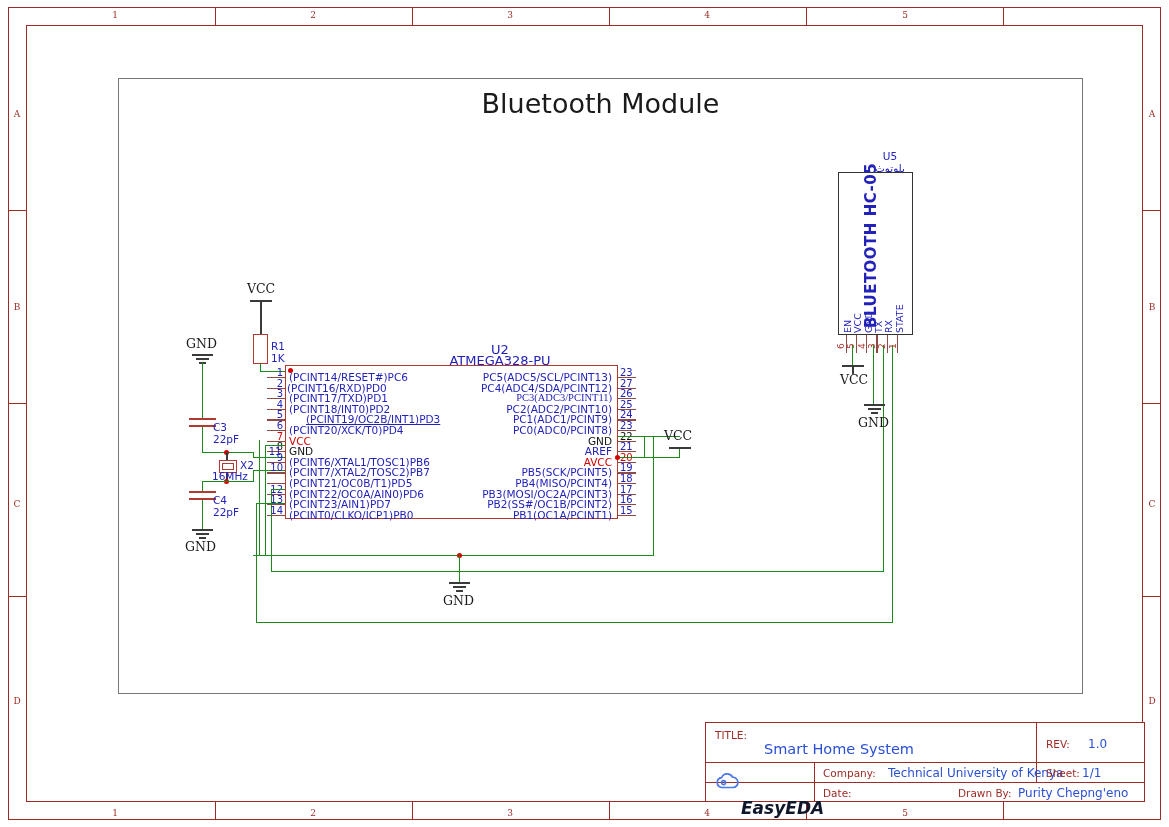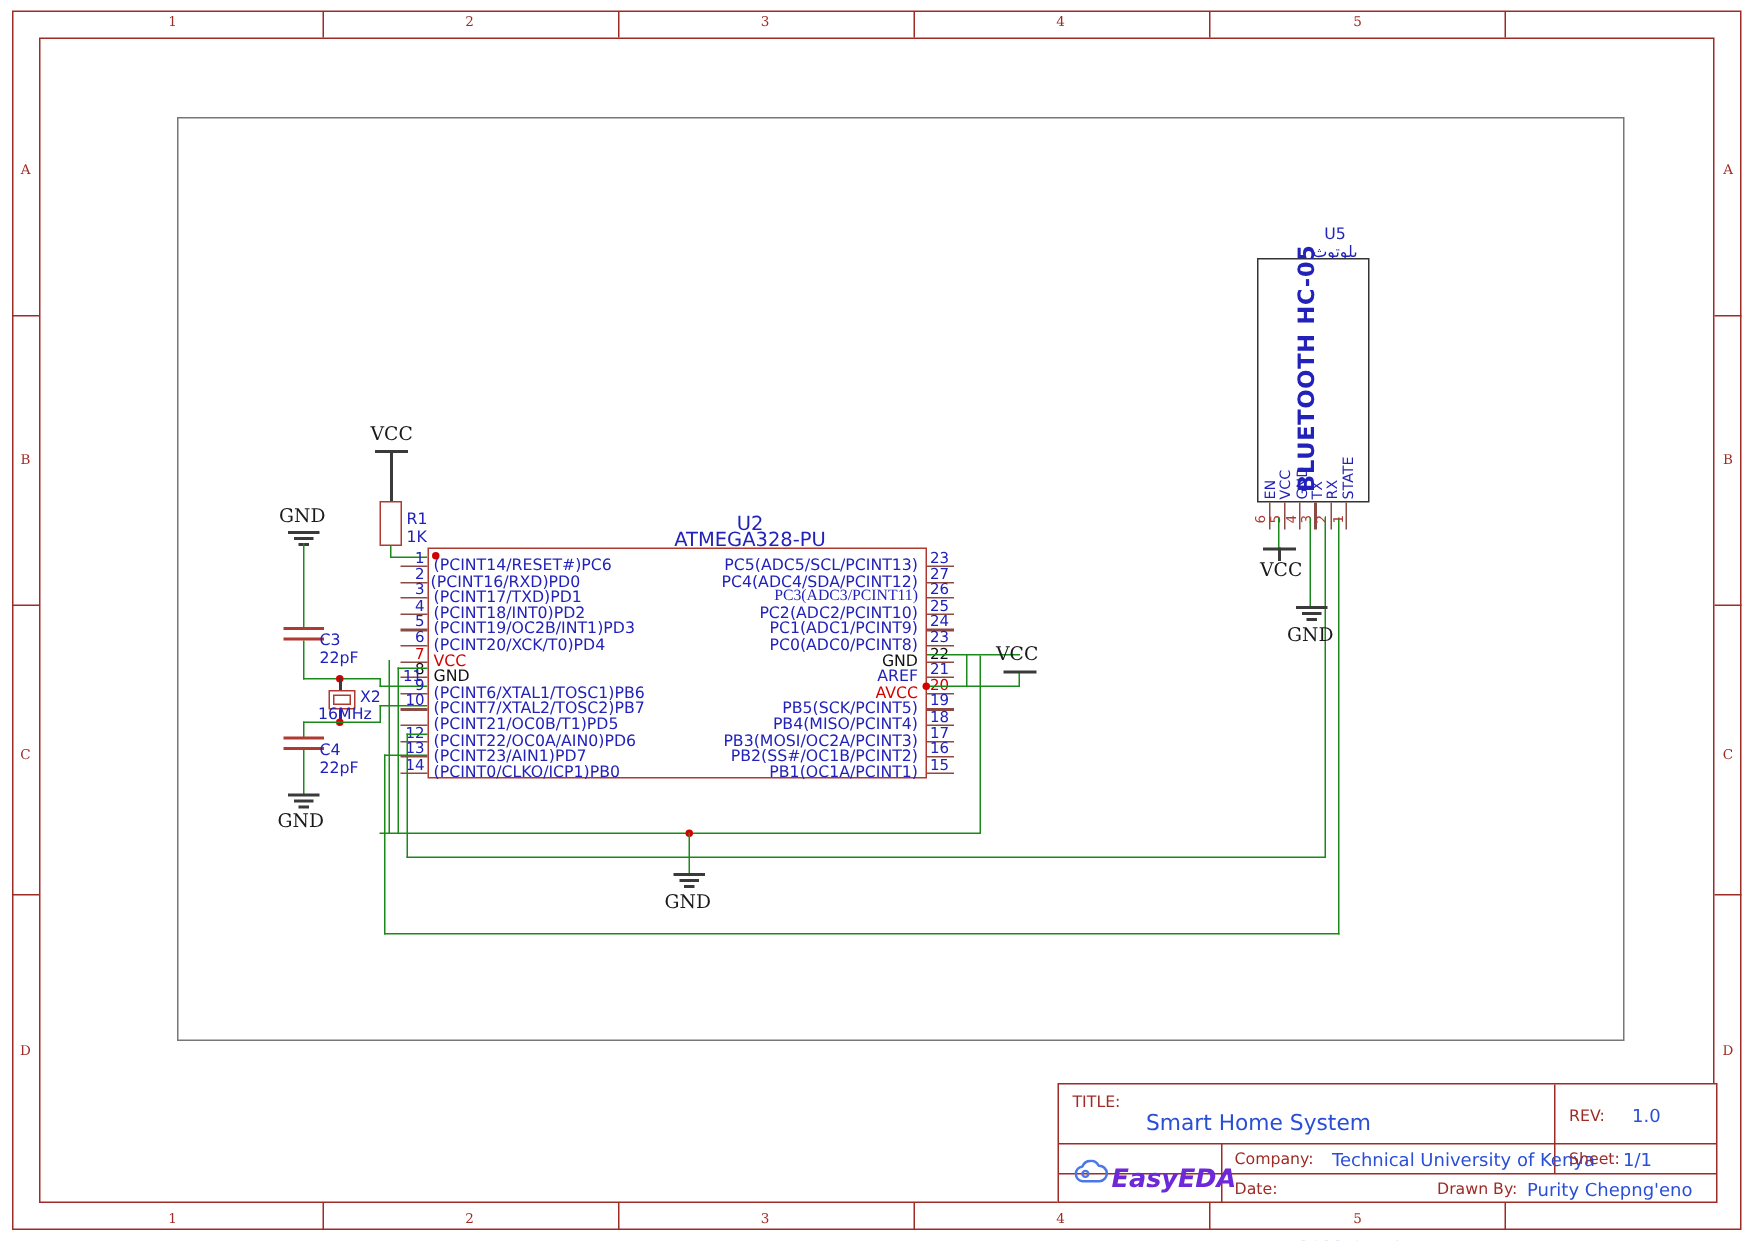--- a/index.html
+++ b/index.html
@@ -73,21 +73,21 @@
   .tb{left:705px;top:722px;width:440px;height:80px;border:1.3px solid #9e2b25;
       box-sizing:border-box;background:#fff;}
   .tbline{background:#9e2b25;}
   .tb-key{font-family:"DejaVu Sans","Liberation Sans",sans-serif;font-size:10.5px;
           color:#9e2b25;white-space:nowrap;line-height:1;}
   .tb-val{font-family:"DejaVu Sans","Liberation Sans",sans-serif;font-size:12px;
           color:#2a4fd6;white-space:nowrap;line-height:1;}
   .tb-title{font-family:"DejaVu Sans","Liberation Sans",sans-serif;font-size:14.5px;
             color:#2a4fd6;white-space:nowrap;line-height:1;}
   .easyeda{font-family:"DejaVu Sans","Liberation Sans",sans-serif;font-size:17px;
-           color:#6d28d9;font-weight:700;font-style:italic;line-height:1;white-space:nowrap;}
+           color:#0f172a;font-weight:700;font-style:italic;line-height:1;white-space:nowrap;margin-top:22px;}
 </style>
 </head>
 <body>
 
 <div id="sheet">
 
   <div class="abs frame-outer"></div>
   <div class="abs frame-inner"></div>
 
   <div class="abs tick" style="left:215px;top:8px;width:1.2px;height:17px;"></div>
@@ -124,20 +124,21 @@
   <div class="abs zone-lbl" style="left:8px;top:303px;width:18px;">B</div>
   <div class="abs zone-lbl" style="left:8px;top:500px;width:18px;">C</div>
   <div class="abs zone-lbl" style="left:8px;top:697px;width:18px;">D</div>
 
   <div class="abs zone-lbl" style="left:1143px;top:110px;width:18px;">A</div>
   <div class="abs zone-lbl" style="left:1143px;top:303px;width:18px;">B</div>
   <div class="abs zone-lbl" style="left:1143px;top:500px;width:18px;">C</div>
   <div class="abs zone-lbl" style="left:1143px;top:697px;width:18px;">D</div>
 
   <div class="abs draw-area"></div>
+  <div class="abs sheet-title">Bluetooth Module</div>
 
   <div class="abs lbl" style="left:247px;top:283px;">VCC</div>
   <div class="abs sym-line" style="left:250px;top:300px;width:22px;height:1.5px;"></div>
   <div class="abs sym-line" style="left:260px;top:300px;width:1.5px;height:34px;"></div>
   <div class="abs res-body" style="left:253px;top:334px;width:15px;height:30px;"></div>
   <div class="abs reflbl" style="left:271px;top:340px;">R1</div>
   <div class="abs reflbl" style="left:271px;top:352px;">1K</div>
   <div class="abs wire wv" style="left:260px;top:364px;height:8px;"></div>
   <div class="abs wire wh" style="left:260px;top:371px;width:25px;"></div>
 
@@ -193,21 +194,21 @@
       <div class="abs pinnum" style="left: 267px; top: 378.6px; width: 16px; text-align: right;">2</div>
       <div class="abs pinname" style="left: 287px; top: 382.6px;">(PCINT16/RXD)PD0</div>
       <div class="abs pinwire" style="left: 267px; top: 398.2px; width: 18px; height: 1.3px;"></div>
       <div class="abs pinnum" style="left: 267px; top: 389.2px; width: 16px; text-align: right;">3</div>
       <div class="abs pinname" style="left: 289px; top: 393.2px;">(PCINT17/TXD)PD1</div>
       <div class="abs pinwire" style="left: 267px; top: 408.8px; width: 18px; height: 1.3px;"></div>
       <div class="abs pinnum" style="left: 267px; top: 399.8px; width: 16px; text-align: right;">4</div>
       <div class="abs pinname" style="left: 289px; top: 403.8px;">(PCINT18/INT0)PD2</div>
       <div class="abs pinwire" style="left: 267px; top: 419.4px; width: 18px; height: 1.3px;"></div>
       <div class="abs pinnum" style="left: 267px; top: 410.4px; width: 16px; text-align: right;">5</div>
-      <div class="abs pinname" style="left: 289px; top: 414.4px;">(PCINT19/OC2B/INT1)PD3</div>
+      <div class="abs pinname" style="left: 306px; top: 414.4px; text-decoration: underline;">(PCINT19/OC2B/INT1)PD3</div>
       <div class="abs pinwire" style="left: 267px; top: 430px; width: 18px; height: 1.3px;"></div>
       <div class="abs pinnum" style="left: 267px; top: 421px; width: 16px; text-align: right;">6</div>
       <div class="abs pinname" style="left: 289px; top: 425px;">(PCINT20/XCK/T0)PD4</div>
       <div class="abs pinwire" style="left: 267px; top: 440.6px; width: 18px; height: 1.3px;"></div>
       <div class="abs pinnum pwr" style="left: 267px; top: 431.6px; width: 16px; text-align: right;">7</div>
       <div class="abs pinname pwr" style="left: 289px; top: 435.6px;">VCC</div>
       <div class="abs pinwire" style="left: 267px; top: 451.2px; width: 18px; height: 1.3px;"></div>
       <div class="abs pinnum gnd" style="left: 267px; top: 442.2px; width: 16px; text-align: right;">8</div>
       <div class="abs pinname gnd" style="left: 289px; top: 446.2px;">GND</div>
       <div class="abs pinwire" style="left: 267px; top: 461.8px; width: 18px; height: 1.3px;"></div>

